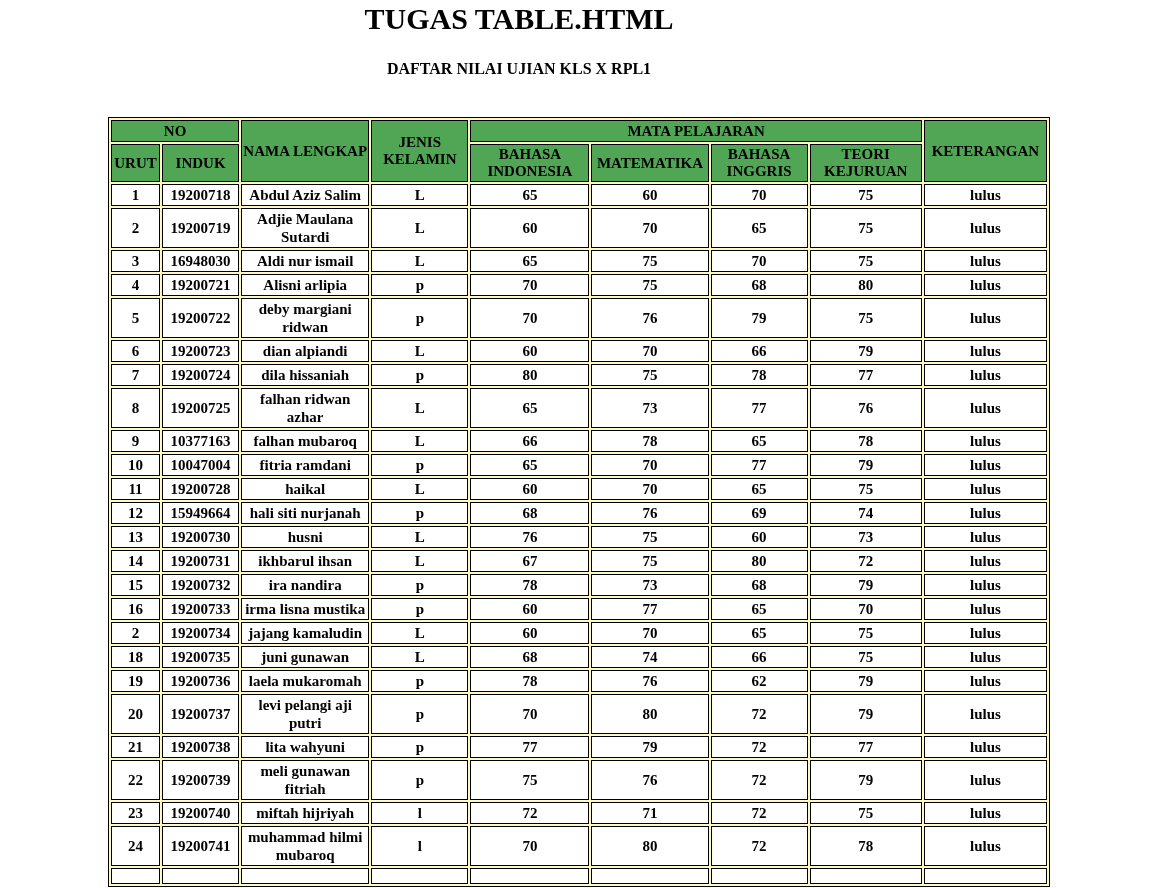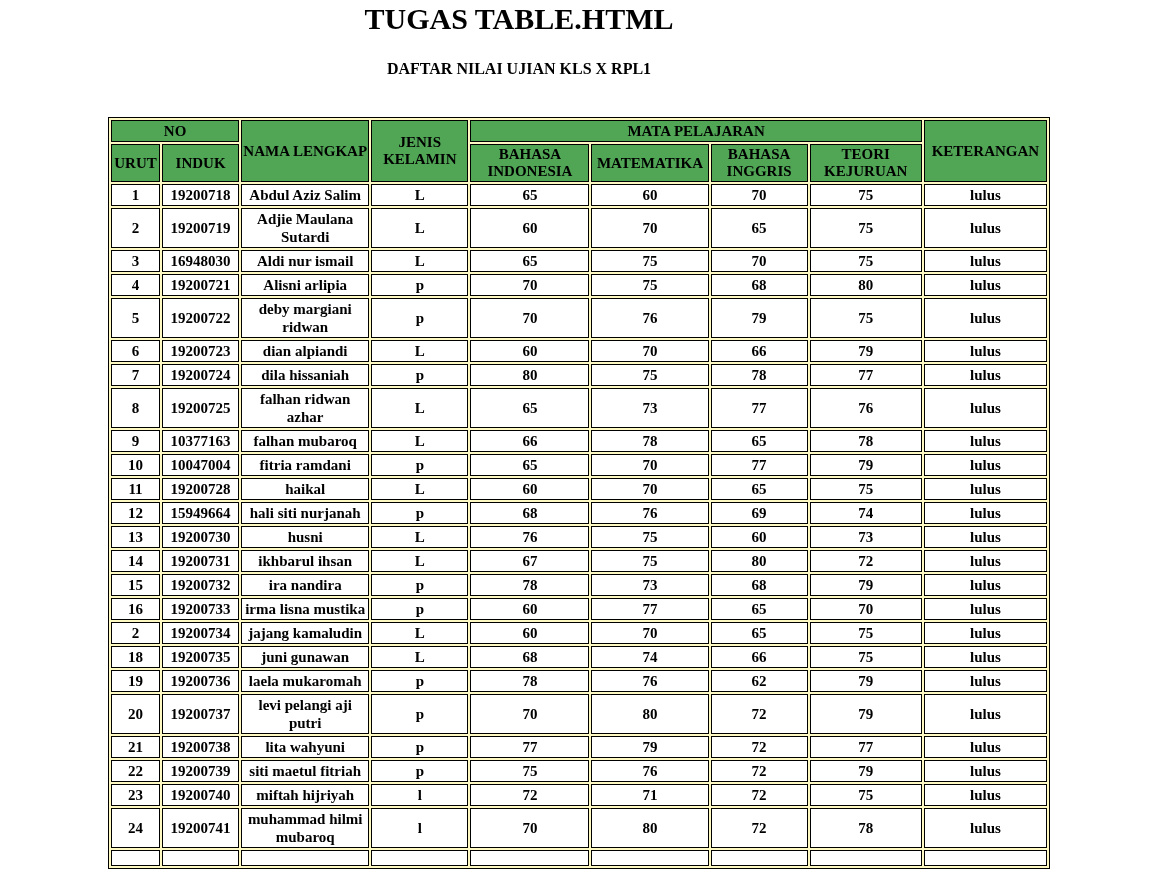--- a/index.html
+++ b/index.html
@@ -330,21 +330,21 @@
           <td>p</td>
           <td>77</td>
           <td>79</td>
           <td>72</td>
           <td>77</td>
           <td>lulus</td>
         </tr>
         <tr>
           <td>22</td>
           <td>19200739</td>
-          <td>siti maetul fitriah</td>
+          <td>meli gunawan fitriah</td>
           <td>p</td>
           <td>75</td>
           <td>76</td>
           <td>72</td>
           <td>79</td>
           <td>lulus</td>
         </tr>
         <tr>
           <td>23</td>
           <td>19200740</td>

